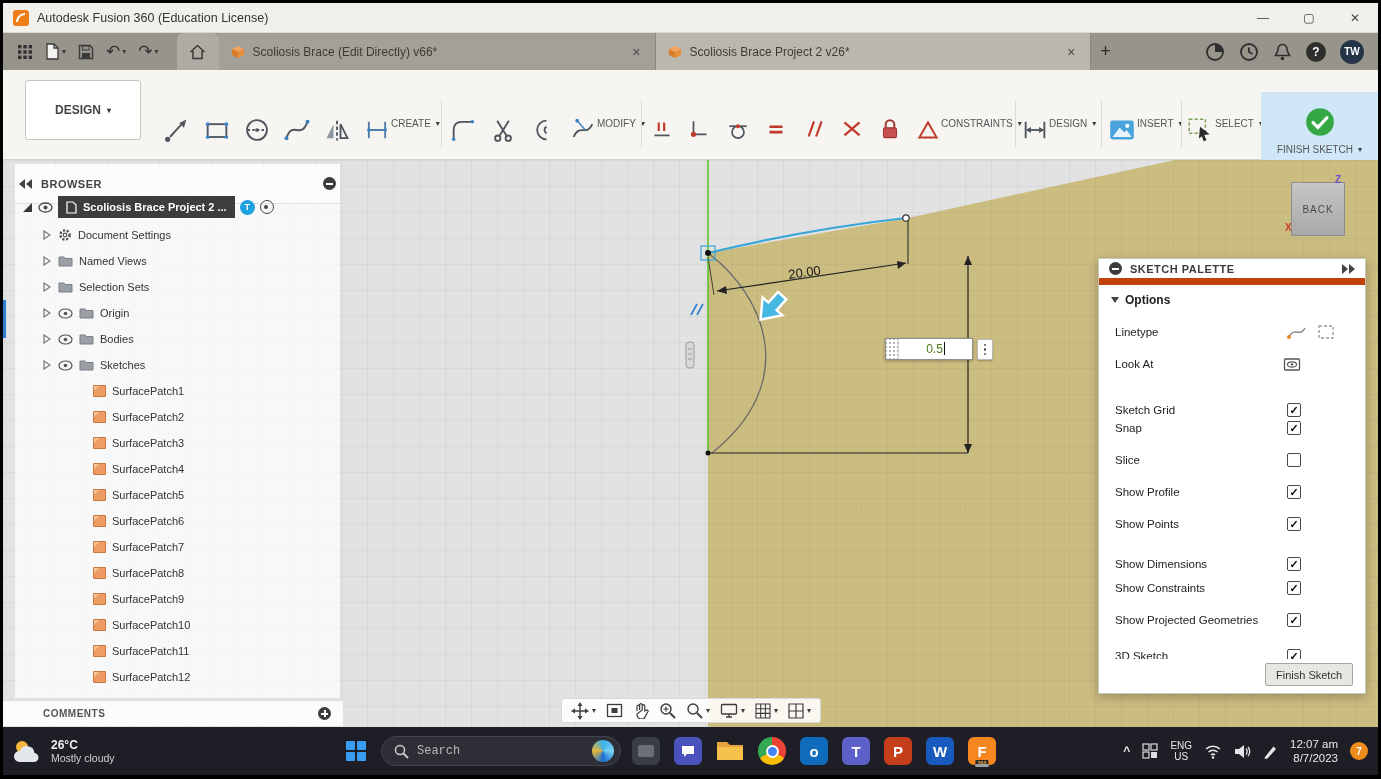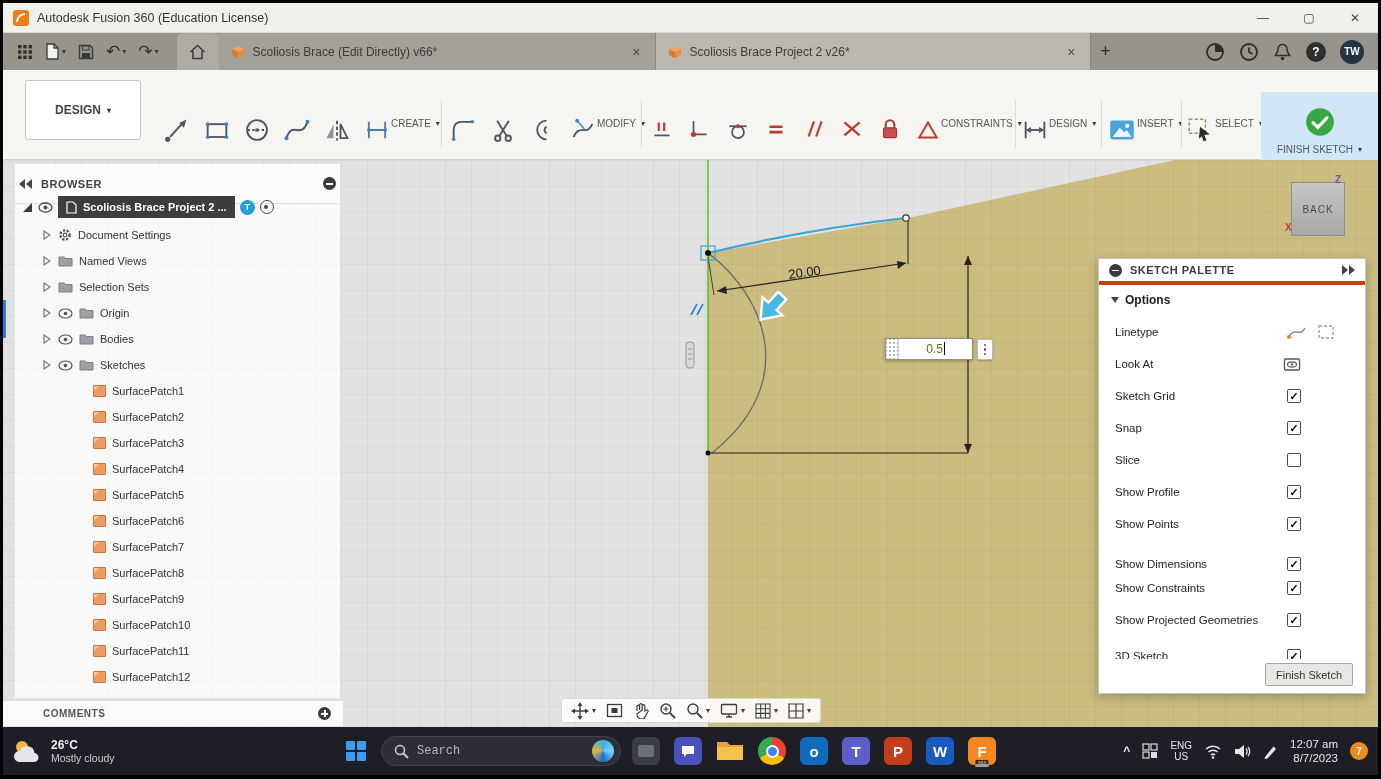--- a/index.html
+++ b/index.html
@@ -88,21 +88,21 @@
   .target-ic{width:14px;height:14px;border-radius:50%;border:1.5px solid #444;position:relative;}
   .target-ic::after{content:"";position:absolute;left:3.5px;top:3.5px;width:4px;height:4px;border-radius:50%;background:#444;}
   .patch-ic{width:13px;height:12px;background:#ed9d63;border:1px solid #c8763a;border-radius:1px;position:relative;}
   .patch-ic::after{content:"";position:absolute;left:0;top:0;border-style:solid;border-width:5px 5px 0 0;border-color:#f6c49a transparent transparent transparent;}
 
   .comments-bar{position:absolute;left:0;top:540px;width:340px;height:26px;background:rgba(252,252,252,.95);border-top:1px solid #e0ddd8;display:flex;align-items:center;padding:0 12px;z-index:4;}
   .comments-label{font-size:10px;letter-spacing:.5px;color:#555;font-weight:bold;margin-left:28px;}
 
   
   .palette{position:absolute;left:1095px;top:98px;width:268px;height:436px;background:#fff;border:1px solid #c9c6c0;box-shadow:0 3px 10px rgba(0,0,0,.25);z-index:4;}
-  .p-header{height:26px;display:flex;align-items:center;gap:8px;padding:0 10px;border-bottom:4px solid #c2410c;}
+  .p-header{height:26px;display:flex;align-items:center;gap:8px;padding:0 10px;border-bottom:7px solid #c2410c;}
   .p-title{font-size:11px;font-weight:bold;letter-spacing:.5px;color:#3c3c3c;}
   .p-pin{margin-left:auto;display:flex;}
   .p-section{position:absolute;left:12px;top:34px;display:flex;align-items:center;gap:6px;font-size:12px;font-weight:bold;color:#222;}
   .tri-down{width:0;height:0;border-left:4.5px solid transparent;border-right:4.5px solid transparent;border-top:6px solid #444;}
   .p-list{position:absolute;left:0;top:54px;width:100%;height:346px;overflow:hidden;}
   .prow{position:absolute;left:0;width:100%;height:26px;display:flex;align-items:center;padding:0 64px 0 16px;}
   .prow .plabel{flex:1;font-size:11.5px;color:#222;}
   .prow.wide-ctl{padding-right:30px;}
   .checkbox{width:14px;height:14px;border:1.6px solid #4a4a4a;border-radius:2px;background:#fff;display:flex;align-items:center;justify-content:center;font-size:11px;font-weight:bold;color:#111;}
   .checkbox.checked::after{content:"✓";}
@@ -706,21 +706,21 @@
           </span>
         </div>
         <div class="prow" style="top:38px">
           <span class="plabel">Look At</span>
           <svg width="18" height="15" viewBox="0 0 18 15">
               <rect x="1.5" y="2" width="15" height="11" rx="1" fill="none" stroke="#555" stroke-width="1.3"></rect>
               <ellipse cx="9" cy="7.5" rx="4.5" ry="2.6" fill="none" stroke="#555" stroke-width="1.1"></ellipse>
               <circle cx="9" cy="7.5" r="1.2" fill="#555"></circle>
             </svg>
         </div>
-        <div class="prow" style="top:70px">
+        <div class="prow" style="top:84px">
           <span class="plabel">Sketch Grid</span>
           <span class="checkbox checked"></span>
         </div>
         <div class="prow" style="top:102px">
           <span class="plabel">Snap</span>
           <span class="checkbox checked"></span>
         </div>
         <div class="prow" style="top:134px">
           <span class="plabel">Slice</span>
           <span class="checkbox"></span>

